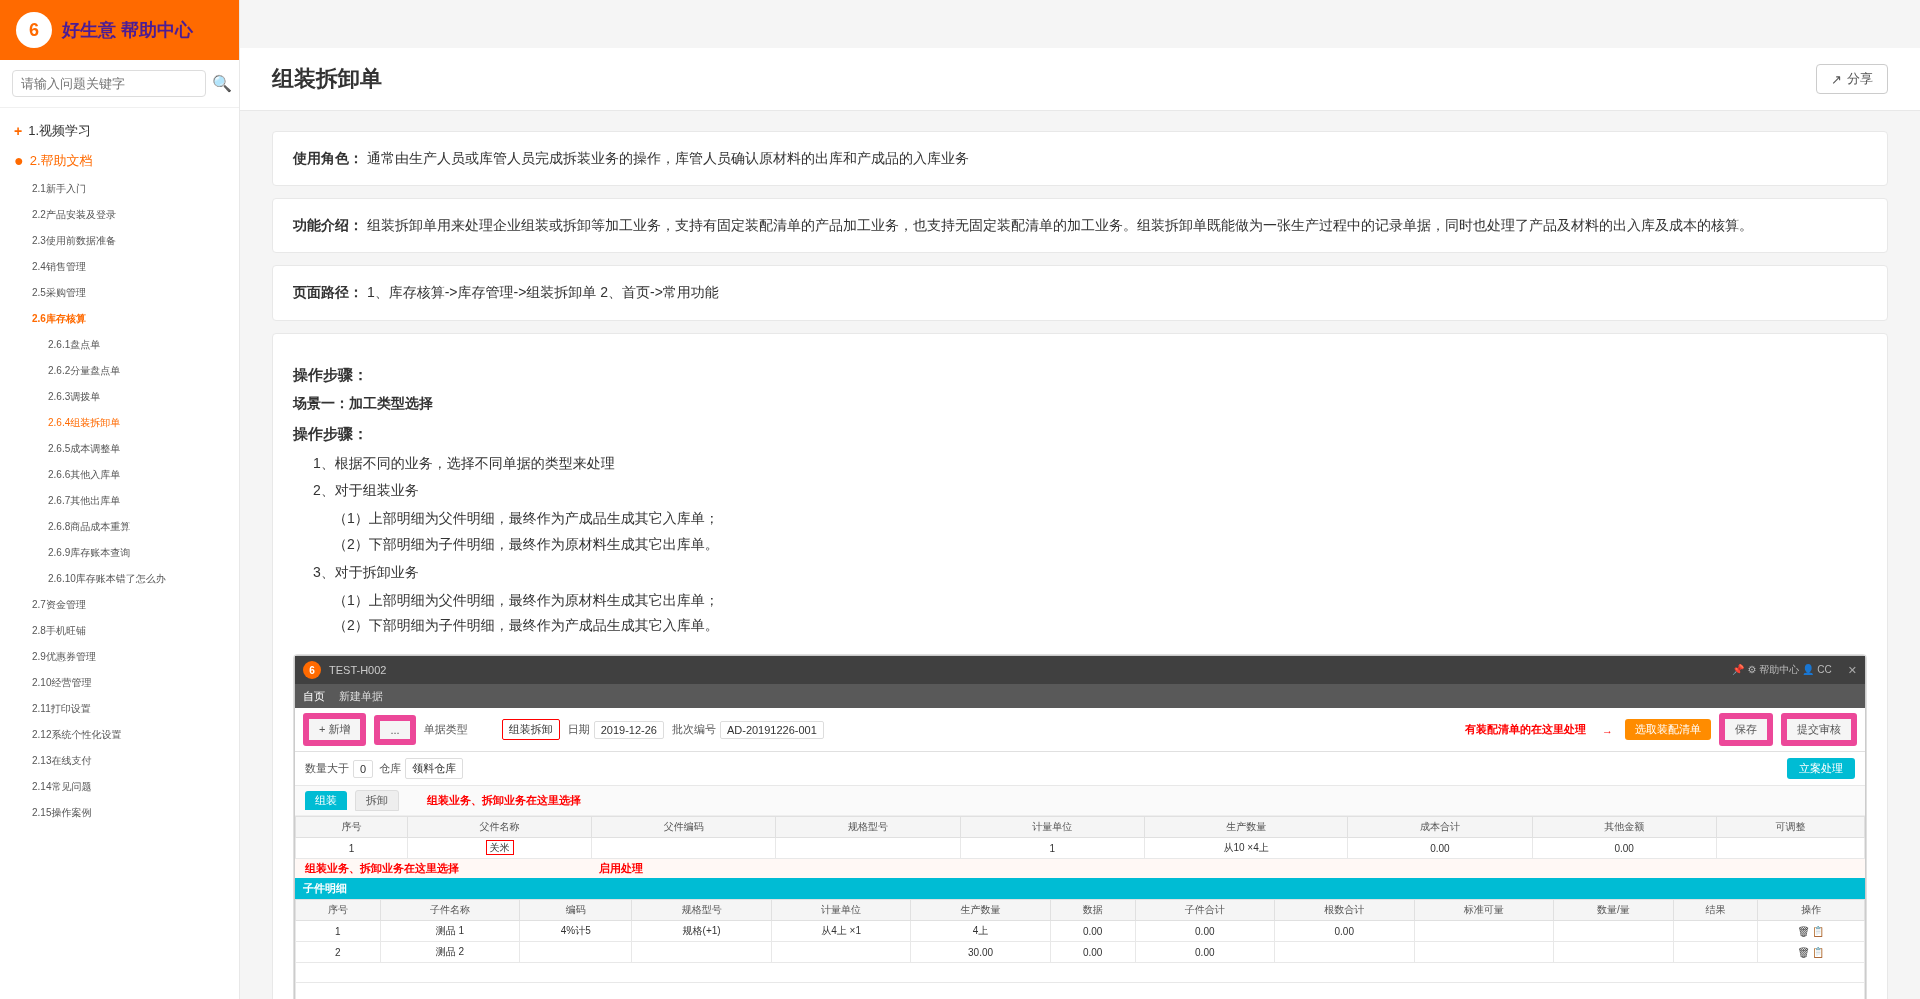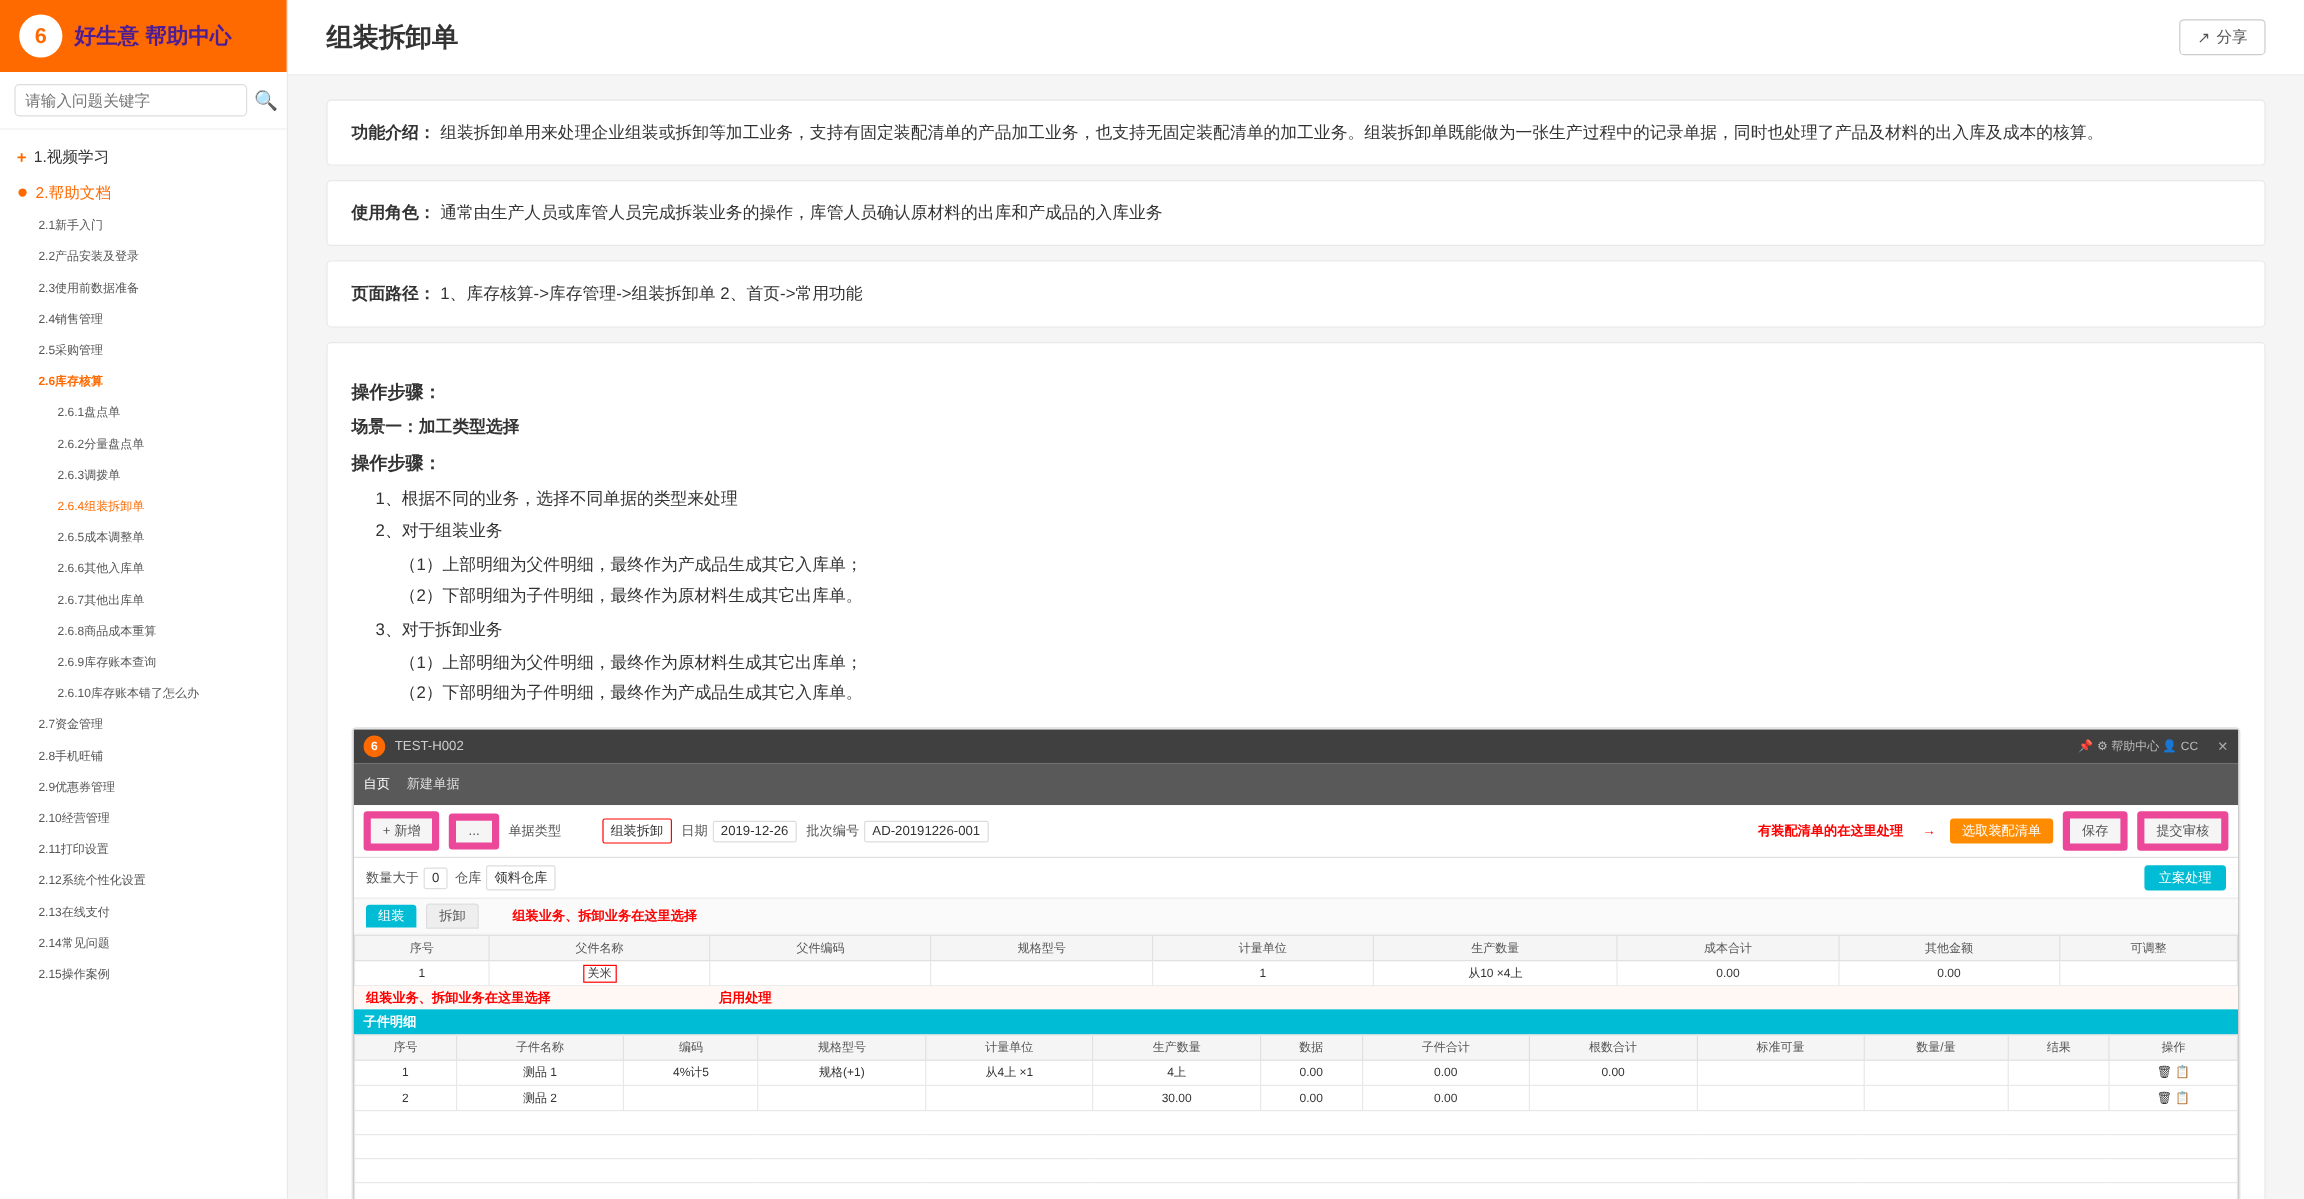--- a/index.html
+++ b/index.html
@@ -79,21 +79,21 @@
       flex: 1;
       overflow-y: auto;
       background: #f5f5f5;
       display: flex;
       flex-direction: column;
     }
     .main-header {
       background: #fff;
       padding: 16px 32px;
       border-bottom: 1px solid #e8e8e8;
-      display: flex; align-items: center; justify-content: space-between;
+      display: flex; align-items: center; justify-content: space-between; margin-top: 48px;
     }
     .page-title-text { font-size: 22px; font-weight: bold; color: #333; }
     .share-btn {
       border: 1px solid #ccc;
       background: #fff;
       border-radius: 4px;
       padding: 5px 14px;
       cursor: pointer;
       font-size: 13px;
       color: #555;
@@ -138,21 +138,21 @@
     }
     .app-topbar {
       background: #404040;
       height: 28px;
       display: flex; align-items: center; padding: 0 8px; gap: 8px;
       color: #ccc; font-size: 11px;
     }
     .app-topbar-logo { width: 18px; height: 18px; background: #ff6a00; border-radius: 50%; display: flex; align-items: center; justify-content: center; color: #fff; font-size: 10px; font-weight: bold; }
     .app-menu-bar {
       background: #595959;
-      height: 35px;
+      height: 24px;
       display: flex; align-items: center; padding: 0 8px; gap: 14px;
       color: #ddd; font-size: 11px;
     }
     .app-toolbar {
       background: #fff;
       border-bottom: 1px solid #e0e0e0;
       padding: 5px 8px;
       display: flex; align-items: center; gap: 8px;
       font-size: 11px;
     }
@@ -261,27 +261,27 @@
     <h1 class="page-title-text">组装拆卸单</h1>
     <button class="share-btn">
       <span>↗</span>
       <span>分享</span>
     </button>
   </div>
 
   <div class="content-area">
 
     <div class="info-block">
+      <span class="bold">使用角色：</span>
+      <span>通常由生产人员或库管人员完成拆装业务的操作，库管人员确认原材料的出库和产成品的入库业务</span>
+    </div>
+
+    <div class="info-block">
       <span class="bold">功能介绍：</span>
       <span>组装拆卸单用来处理企业组装或拆卸等加工业务，支持有固定装配清单的产品加工业务，也支持无固定装配清单的加工业务。组装拆卸单既能做为一张生产过程中的记录单据，同时也处理了产品及材料的出入库及成本的核算。</span>
-    </div>
-
-    <div class="info-block">
-      <span class="bold">使用角色：</span>
-      <span>通常由生产人员或库管人员完成拆装业务的操作，库管人员确认原材料的出库和产成品的入库业务</span>
     </div>
 
     <div class="info-block">
       <span class="bold">页面路径：</span>
       <span>1、库存核算-&gt;库存管理-&gt;组装拆卸单  2、首页-&gt;常用功能</span>
     </div>
 
     <div style="background:#fff; border:1px solid #e8e8e8; border-radius:4px; padding:16px 20px; margin-bottom:12px;">
       <div class="step-title">操作步骤：</div>
       <div class="step-scene">

